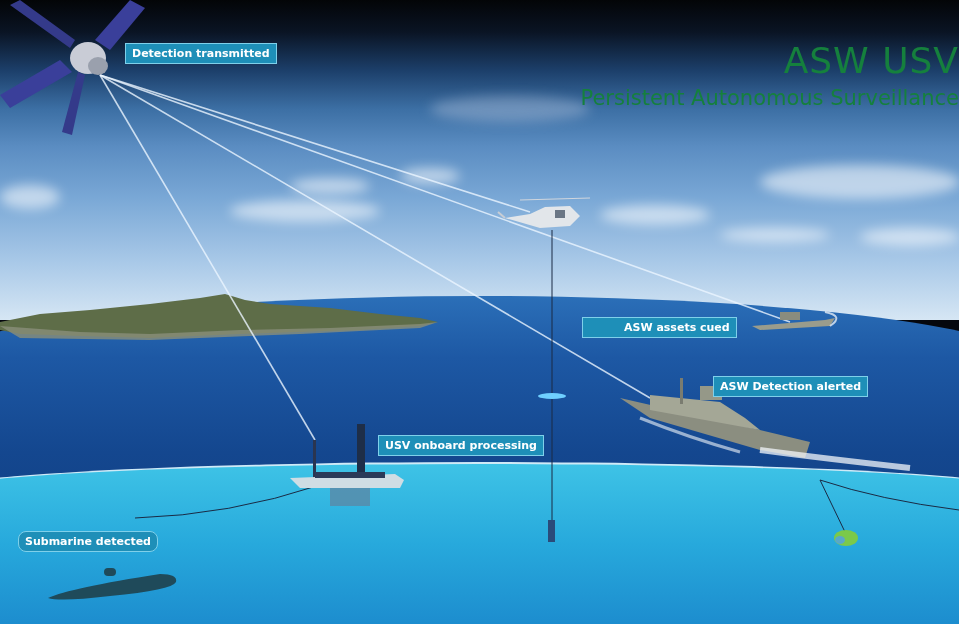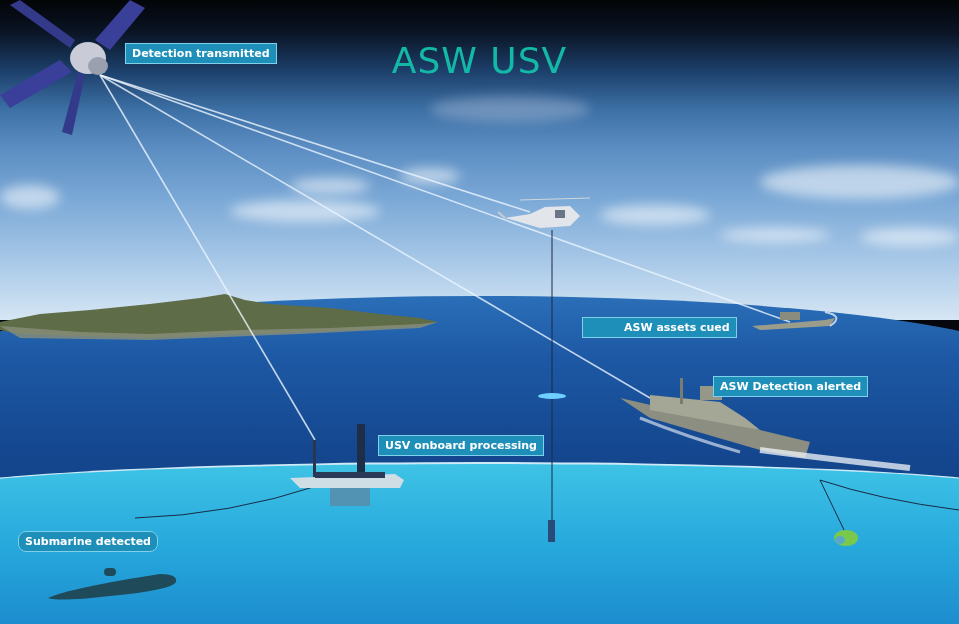--- a/index.html
+++ b/index.html
@@ -7,21 +7,21 @@
   .scene{position:absolute;left:0;top:0;width:959px;height:624px;overflow:hidden;}
   .sky{position:absolute;left:0;top:0;width:959px;height:320px;
     background:linear-gradient(180deg,#030507 0%,#0a1424 10%,#1c3f6a 22%,#3c6fa4 34%,#5b8dc2 46%,#7aa8d6 62%,#a9c9e8 82%,#d6e6f4 100%);}
   .cloud{position:absolute;border-radius:50%;background:rgba(255,255,255,0.55);filter:blur(6px);}
   .sea-surface{position:absolute;left:-80px;top:296px;width:1120px;height:520px;border-radius:50% 50% 0 0/14% 14% 0 0;
     background:linear-gradient(180deg,#2b6fb8 0%,#1d58a4 12%,#14478f 30%,#0e3a7c 60%,#0b3170 100%);}
   .underwater{position:absolute;left:-80px;top:462px;width:1120px;height:400px;border-radius:50% 50% 0 0/8% 8% 0 0;
     background:linear-gradient(180deg,#3ec3e6 0%,#27a9dc 20%,#1a86cb 45%,#1462b0 75%,#0f4e9c 100%);
     border-top:2px solid #cfeaf7;}
   .island{position:absolute;left:0;top:292px;width:440px;height:52px;}
-  .title{position:absolute;left:0;width:959px;text-align:center;color:#14b8a6;}
+  .title{position:absolute;left:0;width:959px;text-align:right;color:#15803d;}
   .title.main{top:40px;font-size:36px;letter-spacing:1px;}
   .title.sub{top:86px;font-size:21px;}
   .label{position:absolute;background:#1e8fb8;border:1px solid #7fd0ea;color:#fff;font-weight:bold;font-size:11px;padding:3px 6px;white-space:nowrap;}
   svg{position:absolute;left:0;top:0;}
 </style>
 </head>
 <body>
 
 <div class="scene">
   <div class="sky"></div>
@@ -110,19 +110,20 @@
       <rect x="330" y="488" width="40" height="18" fill="#5a8aa8" opacity="0.8"></rect>
     </g>
 
     <g>
       <path d="M48,598 Q70,588 160,574 Q178,574 176,582 Q172,590 110,596 Q60,602 48,598 Z" fill="#1f4a5a"></path>
       <rect x="104" y="568" width="12" height="8" rx="4" fill="#1f4a5a"></rect>
     </g>
   </svg>
 
   <div class="title main">ASW USV</div>
+  <div class="title sub">Persistent Autonomous Surveillance</div>
 
   <div class="label" style="left:125px;top:43px;">Detection transmitted</div>
   <div class="label" style="left:582px;top:317px;padding-left:41px;">ASW assets cued</div>
   <div class="label" style="left:713px;top:376px;">ASW Detection alerted</div>
   <div class="label" style="left:378px;top:435px;">USV onboard processing</div>
   <div class="label" style="left:18px;top:531px;border-radius:8px;">Submarine detected</div>
 </div>
 
 </body></html>

